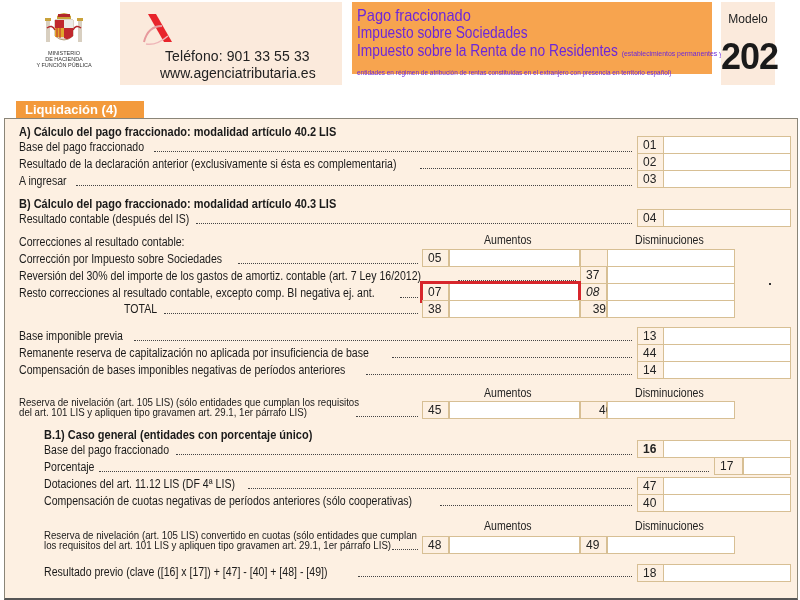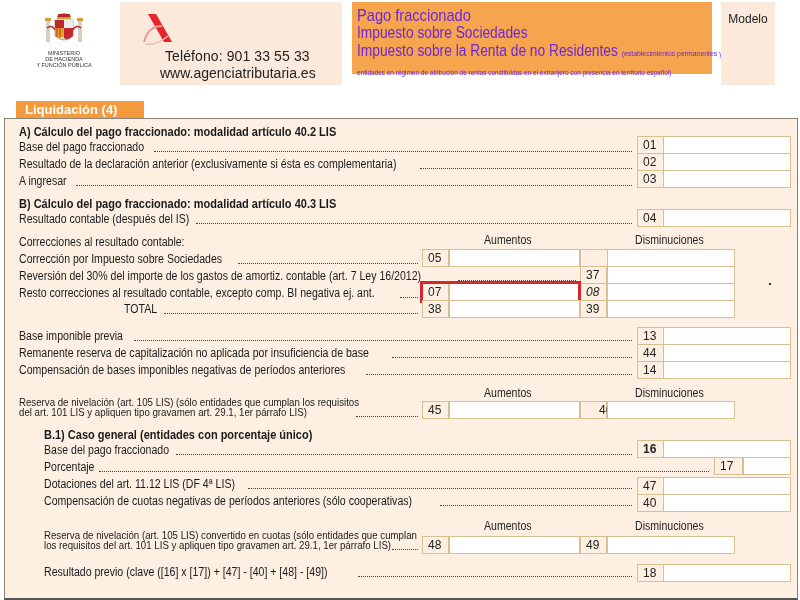--- a/index.html
+++ b/index.html
@@ -86,20 +86,21 @@
 
 <div class="abs title-box">
   <div class="title-1">Pago fraccionado</div>
   <div class="title-2">Impuesto sobre Sociedades</div>
   <div class="title-3"><span>Impuesto sobre la Renta de no Residentes</span> <small>(establecimientos permanentes y</small></div>
   <div class="title-4">entidades en régimen de atribución de rentas constituidas en el extranjero con presencia en territorio español)</div>
 </div>
 
 <div class="abs modelo-box">
   <div class="modelo-label">Modelo</div>
+  <div class="modelo-num">202</div>
 </div>
 
 <div class="abs section-tab">Liquidación (4)</div>
 <div class="abs section-panel"></div>
 
 <div class="txt bold" style="left:19px; top:125px;">A) Cálculo del pago fraccionado: modalidad artículo 40.2 LIS</div>
 
 <div class="txt" style="left:19px; top:140px;">Base del pago fraccionado</div>
 <div class="dots" style="left:154px; top:151px; width:478px;"></div>
 <div class="box-code" style="left:637px; top:136px; width:27px;">01</div>
@@ -143,21 +144,21 @@
 <div class="box-code" style="left:422px; top:283px; width:27px;">07</div>
 <div class="box-input" style="left:449px; top:283px; width:131px;"></div>
 <div class="box-code" style="left:580px; top:283px; width:27px;font-style:italic;">08</div>
 <div class="box-input" style="left:607px; top:283px; width:128px;"></div>
 <div class="highlight" style="left:420px; top:281px; width:161px; height:22px;"></div>
 
 <div class="txt" style="left:124px; top:302px;">TOTAL</div>
 <div class="dots" style="left:164px; top:313px; width:254px;"></div>
 <div class="box-code" style="left:422px; top:300px; width:27px;">38</div>
 <div class="box-input" style="left:449px; top:300px; width:131px;"></div>
-<div class="box-code" style="left:580px; top:300px; width:27px;">39</div>
+<div class="box-code" style="left:580px; top:300px; width:27px;text-align:right;">39</div>
 <div class="box-input" style="left:607px; top:300px; width:128px;"></div>
 
 <div class="stray-dot"></div>
 
 <div class="txt" style="left:19px; top:329px;">Base imponible previa</div>
 <div class="dots" style="left:134px; top:340px; width:498px;"></div>
 <div class="box-code" style="left:637px; top:327px; width:27px;">13</div>
 <div class="box-input" style="left:663px; top:327px; width:128px;"></div>
 
 <div class="txt" style="left:19px; top:346px;">Remanente reserva de capitalización no aplicada por insuficiencia de base</div>

